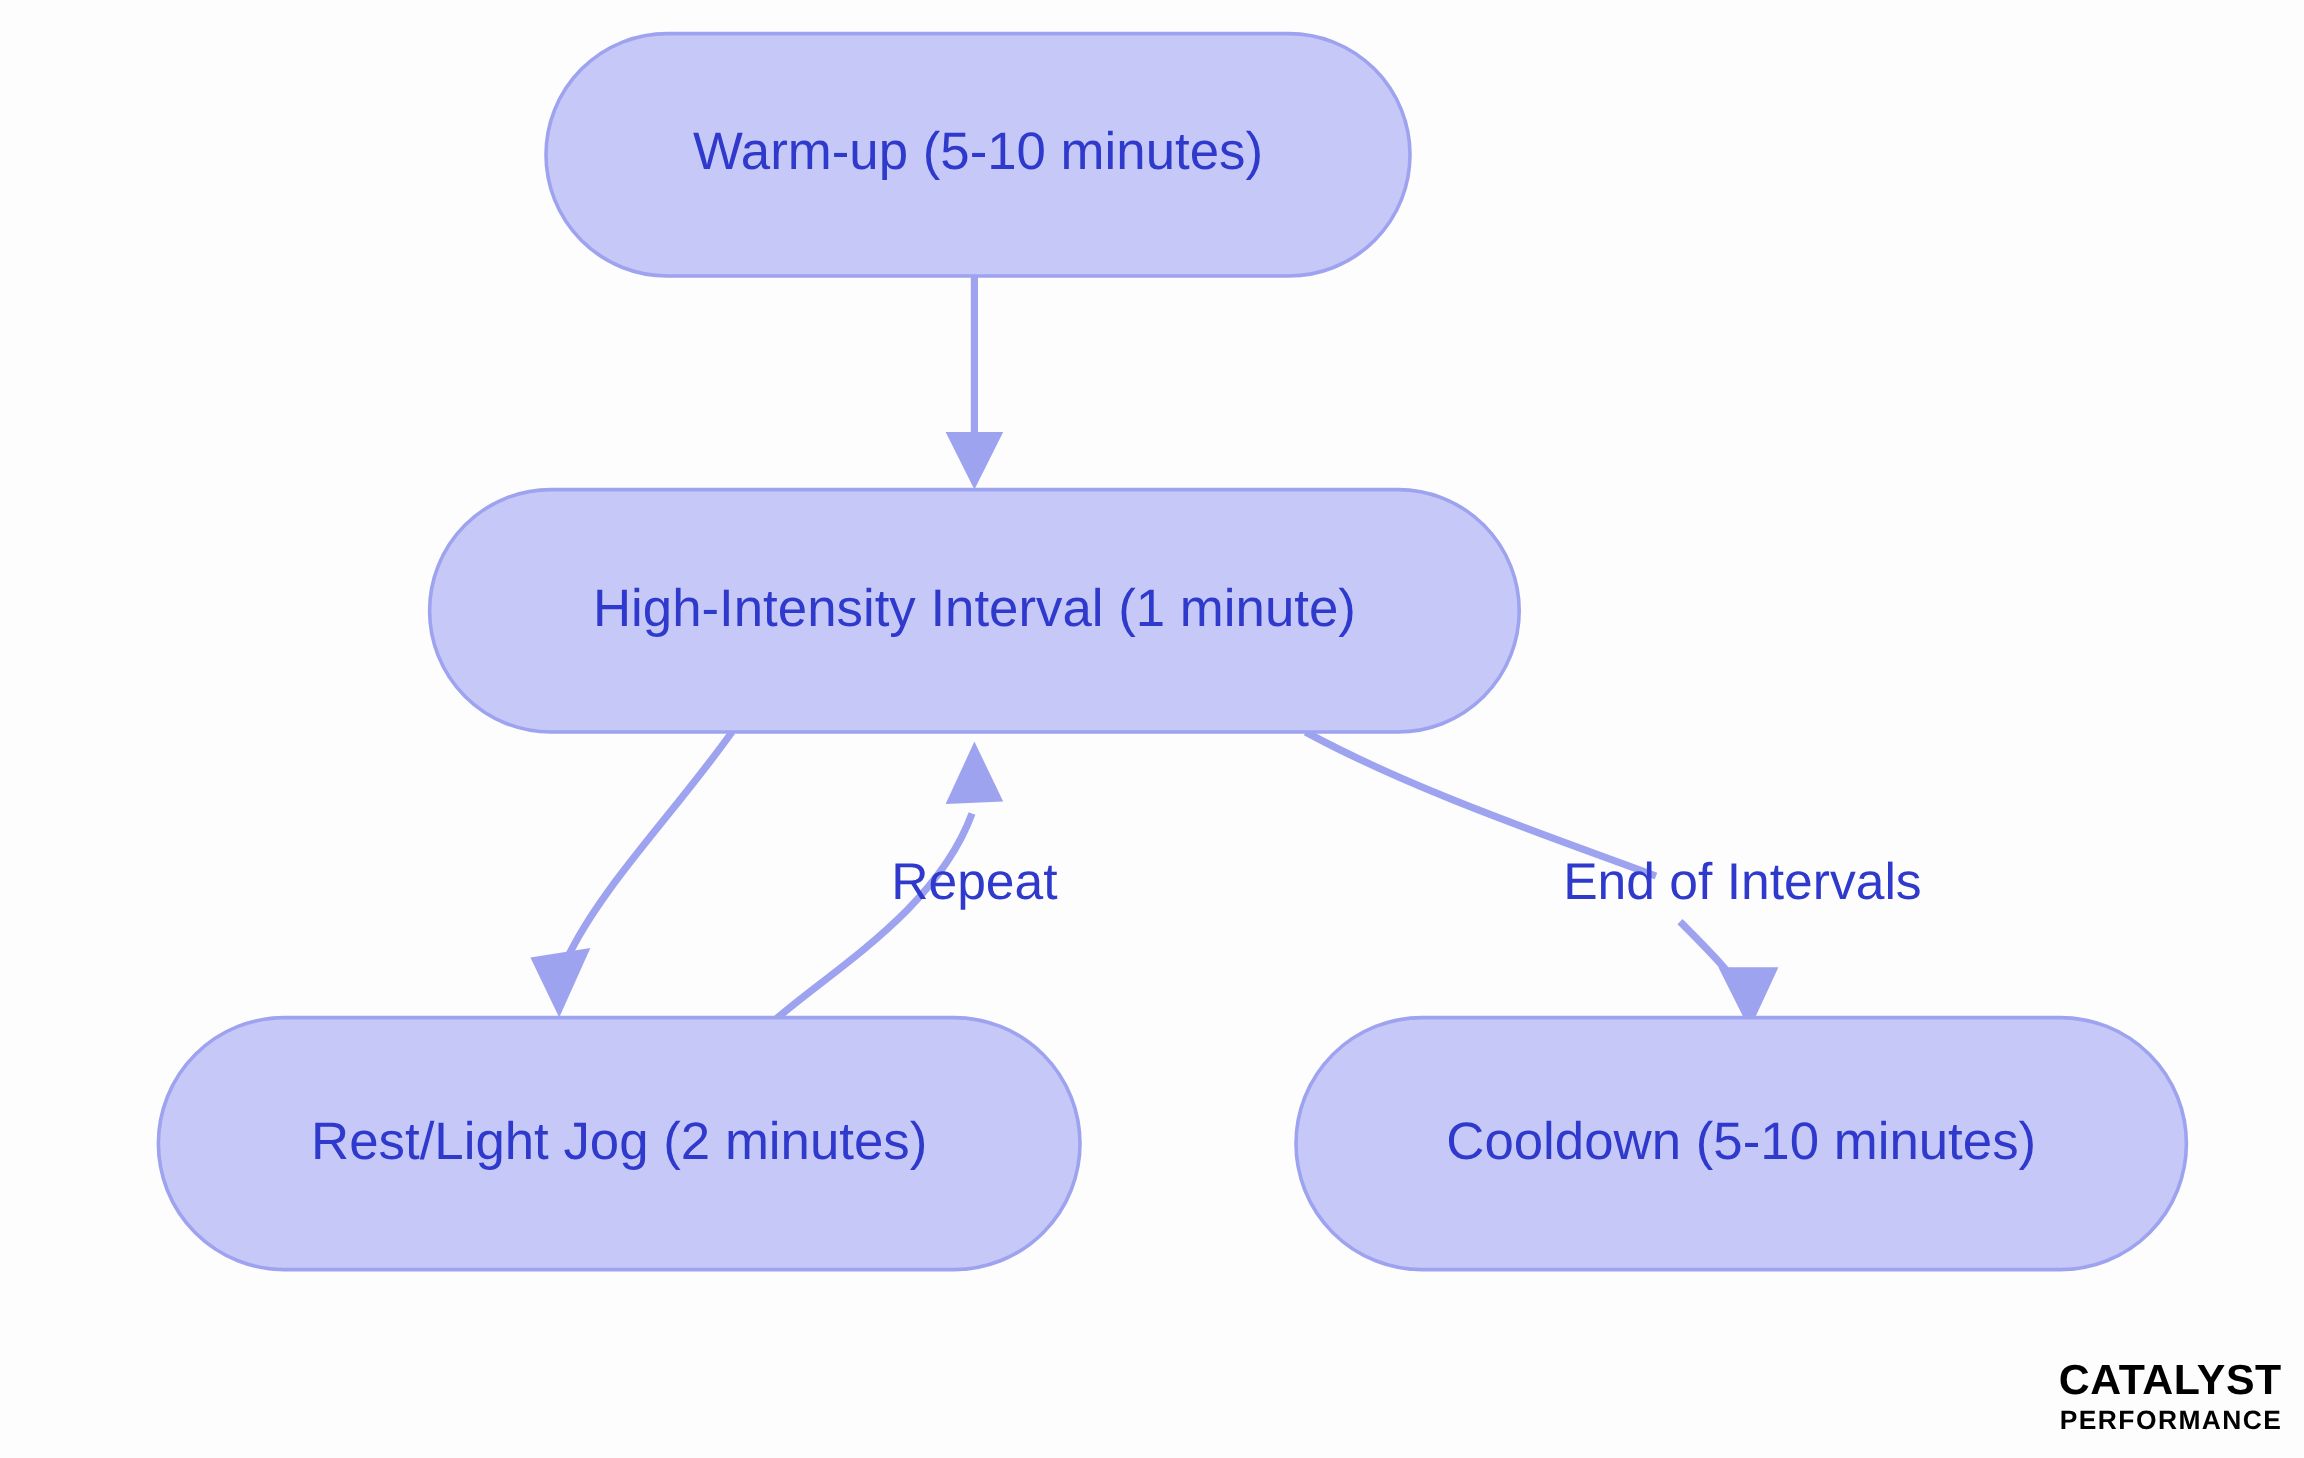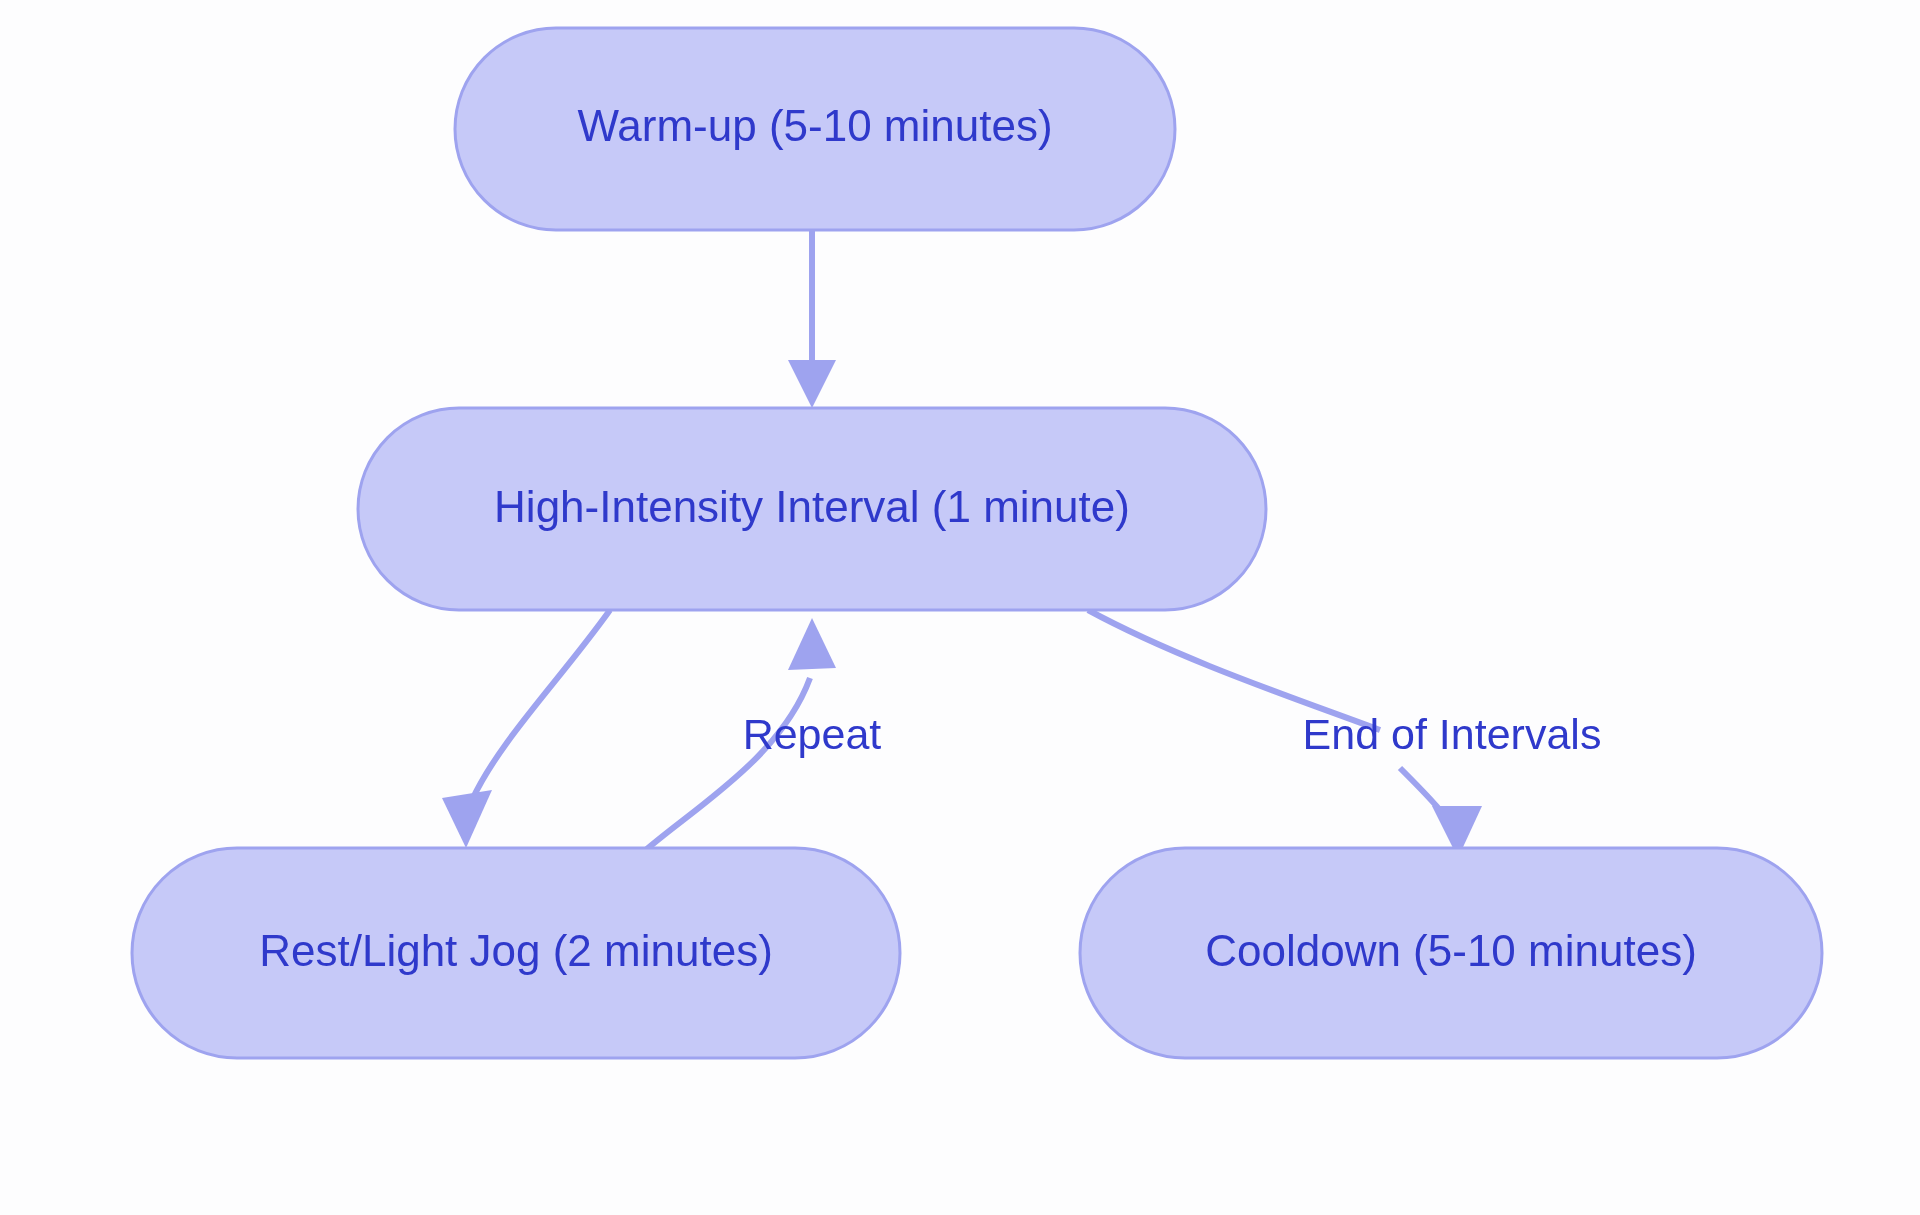--- a/index.html
+++ b/index.html
@@ -130,14 +130,18 @@
       <text class="node-label" x="516" y="954">Rest/Light Jog (2 minutes)</text>
     </g>
 
     <g>
       <rect class="node-shape" x="1080" y="848" width="742" height="210" rx="105" ry="105"></rect>
       <text class="node-label" x="1451" y="954">Cooldown (5-10 minutes)</text>
     </g>
 
   </svg>
 
+  <div id="logo">
+    <span class="logo-primary">CATALYST</span>
+    <span class="logo-secondary">PERFORMANCE</span>
+  </div>
 
 </div>
 
 </body></html>

